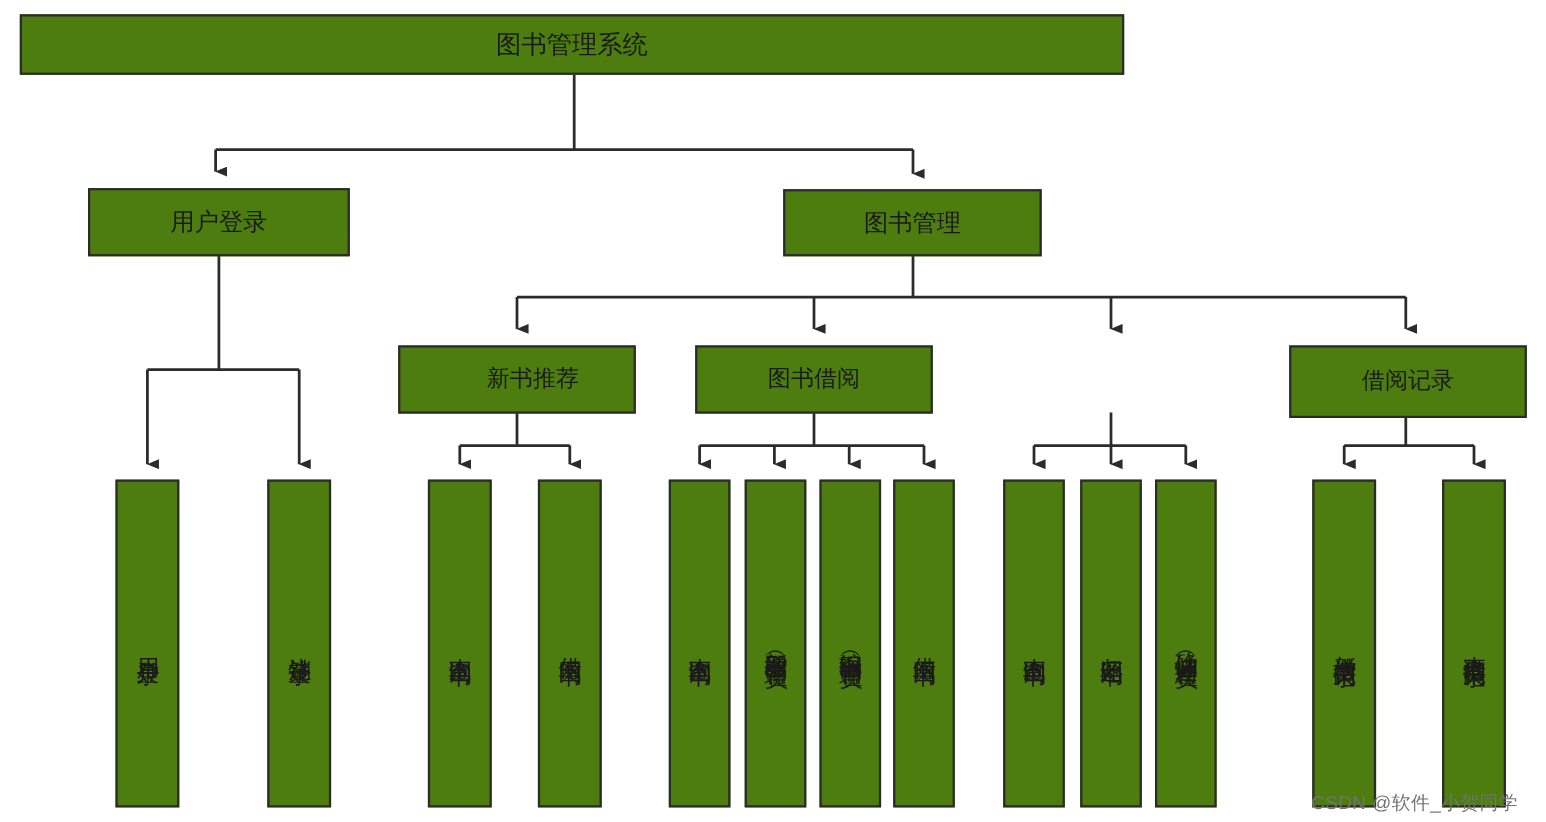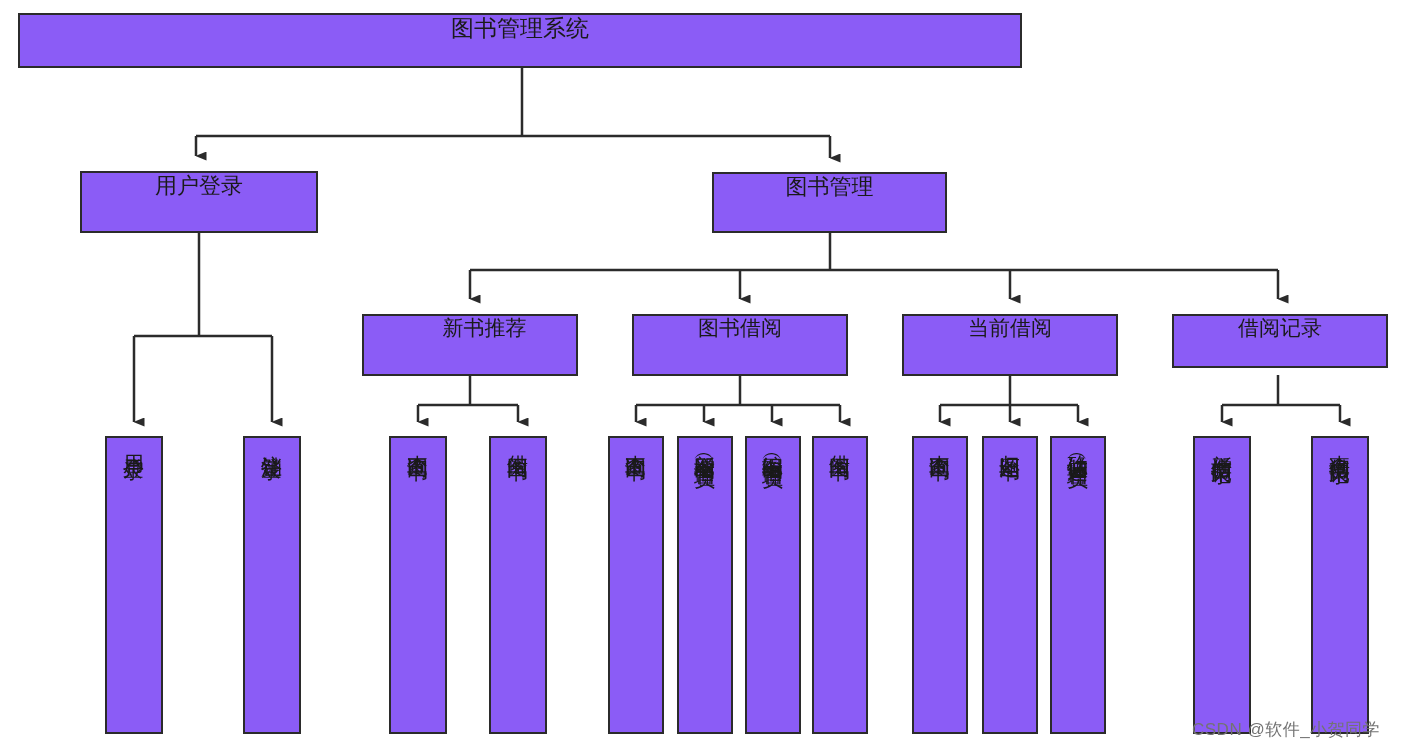--- a/index.html
+++ b/index.html
@@ -21,24 +21,24 @@
   svg.wires {
     position: absolute;
     left: 0;
     top: 0;
     width: 1405px;
     height: 747px;
   }
   .node {
     position: absolute;
     box-sizing: border-box;
-    background: #8b5cf6;
+    background: #4d7c0f;
     border: 2px solid #2b2b2b;
     display: flex;
-    align-items: flex-start;
+    align-items: center;
     justify-content: center;
     color: #1a1a1a;
   }
   .node .label {
     display: block;
     text-align: center;
     line-height: 1.18;
     white-space: nowrap;
   }
   .node-root .label { font-size: 23px; }
@@ -131,25 +131,22 @@
   </div>
 
   <div class="node node-l3" style="left:362px; top:314px; width:216px; height:62px;padding-left:29px;">
     <span class="label">新书推荐</span>
   </div>
 
   <div class="node node-l3" style="left:632px; top:314px; width:216px; height:62px;">
     <span class="label">图书借阅</span>
   </div>
 
-  <div class="node node-l3" style="left:902px; top:314px; width:216px; height:62px;">
-    <span class="label">当前借阅</span>
-  </div>
-
-  <div class="node node-l3" style="left:1172px; top:314px; width:216px; height:54px;">
+
+  <div class="node node-l3" style="left:1172px; top:314px; width:216px; height:66px;">
     <span class="label">借阅记录</span>
   </div>
 
   <div class="node node-leaf" style="left:105px; top:436px; width:58px; height:298px;">
     <span class="label">用户登录</span>
   </div>
 
   <div class="node node-leaf" style="left:243px; top:436px; width:58px; height:298px;">
     <span class="label">注销登录</span>
   </div>

